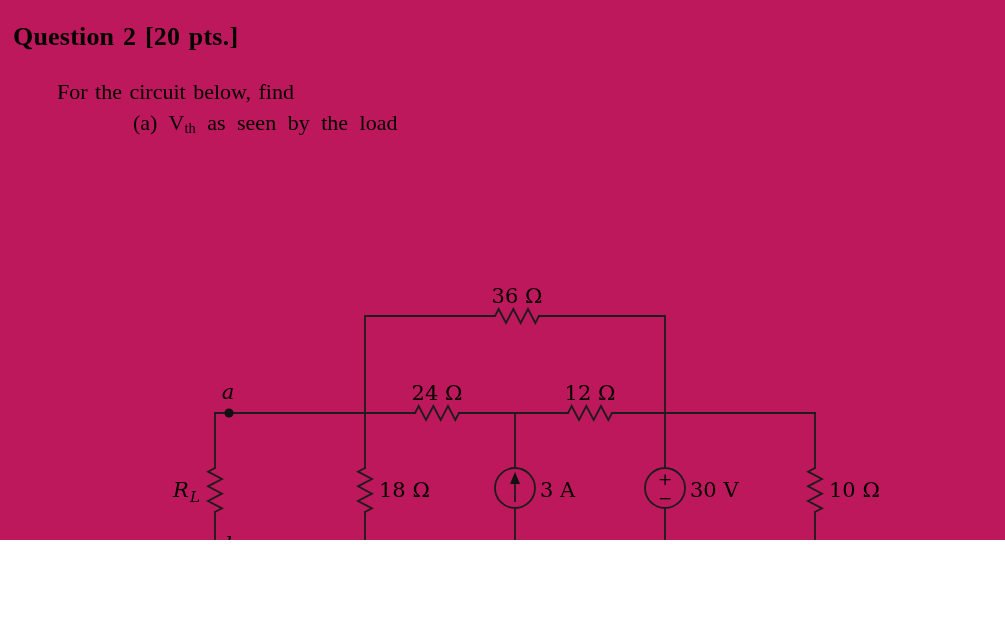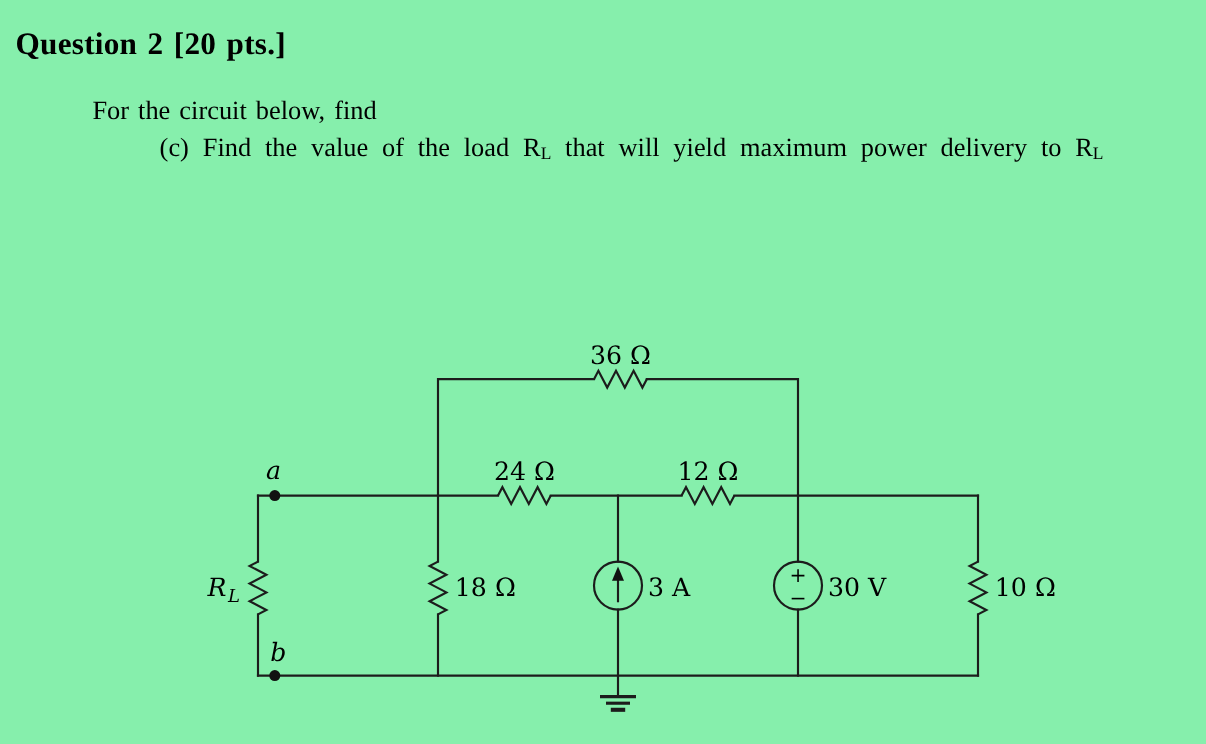--- a/index.html
+++ b/index.html
@@ -1,20 +1,20 @@
 <!DOCTYPE html>
 <html><head>
 <meta charset="utf-8">
 <style>
   html, body { margin: 0; padding: 0; background: #ffffff; }
   .page {
     position: relative;
     width: 1005px;
-    height: 620px;
-    background: #86efac;
+    height: 540px;
+    background: #be185d;
     font-family: "Liberation Serif", "DejaVu Serif", serif;
     color: #000000;
     overflow: hidden;
   }
   .q-title {
     position: absolute;
     left: 13px;
     top: 22px;
     font-size: 26px;
     font-weight: bold;
@@ -22,21 +22,20 @@
     word-spacing: 2px;
     white-space: nowrap;
   }
   .q-intro {
     position: absolute;
     left: 57px;
     top: 79px;
     font-size: 22px;
     word-spacing: 2px;
     white-space: nowrap;
-    margin-left: 20px;
   }
   .q-items {
     position: absolute;
     left: 133px;
     top: 108px;
     font-size: 22px;
   }
   .q-item { height: 29px; line-height: 29px; white-space: nowrap; }
   .q-item:nth-child(1) { word-spacing: 6px; }
   .q-item:nth-child(2) { word-spacing: 6px; }
@@ -71,21 +70,21 @@
 </head>
 <body>
 
 <div class="page">
 
   <div class="q-title">Question 2 [20 pts.]</div>
 
   <div class="q-intro">For the circuit below, find</div>
 
   <div class="q-items">
-    <div class="q-item"><span>(c) Find the value of the load R</span><sub>L</sub><span> that will yield maximum power delivery to R</span><sub>L</sub></div>
+    <div class="q-item"><span>(a) V</span><sub>th</sub><span> as seen by the load</span></div>
   </div>
 
   <svg class="circuit-svg" viewBox="0 0 1005 620">
 
     <polyline class="wire" points="365,413 365,316 495,316"></polyline>
     <polyline class="wire" points="539,316 665,316 665,413"></polyline>
 
     <polyline class="wire" points="215,413 415,413"></polyline>
     <polyline class="wire" points="459,413 568,413"></polyline>
     <polyline class="wire" points="612,413 815,413"></polyline>

